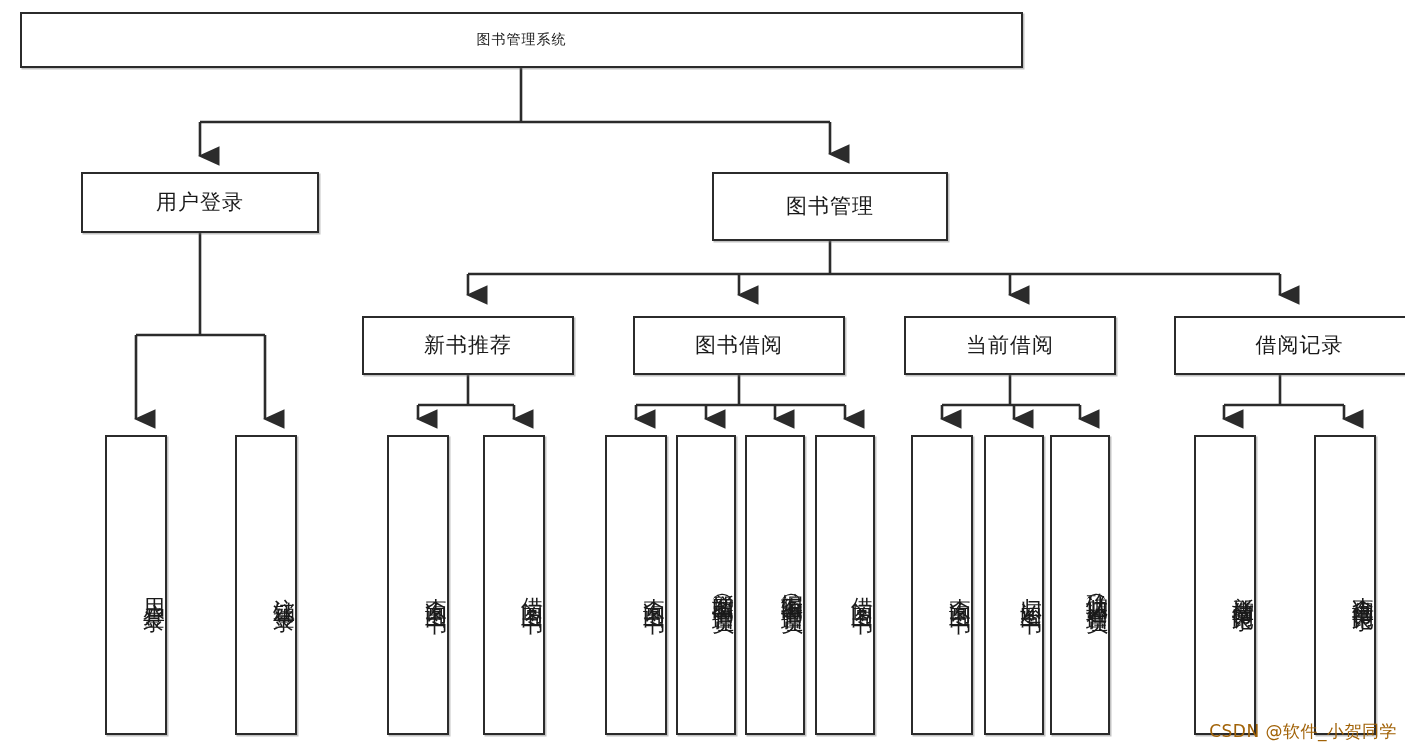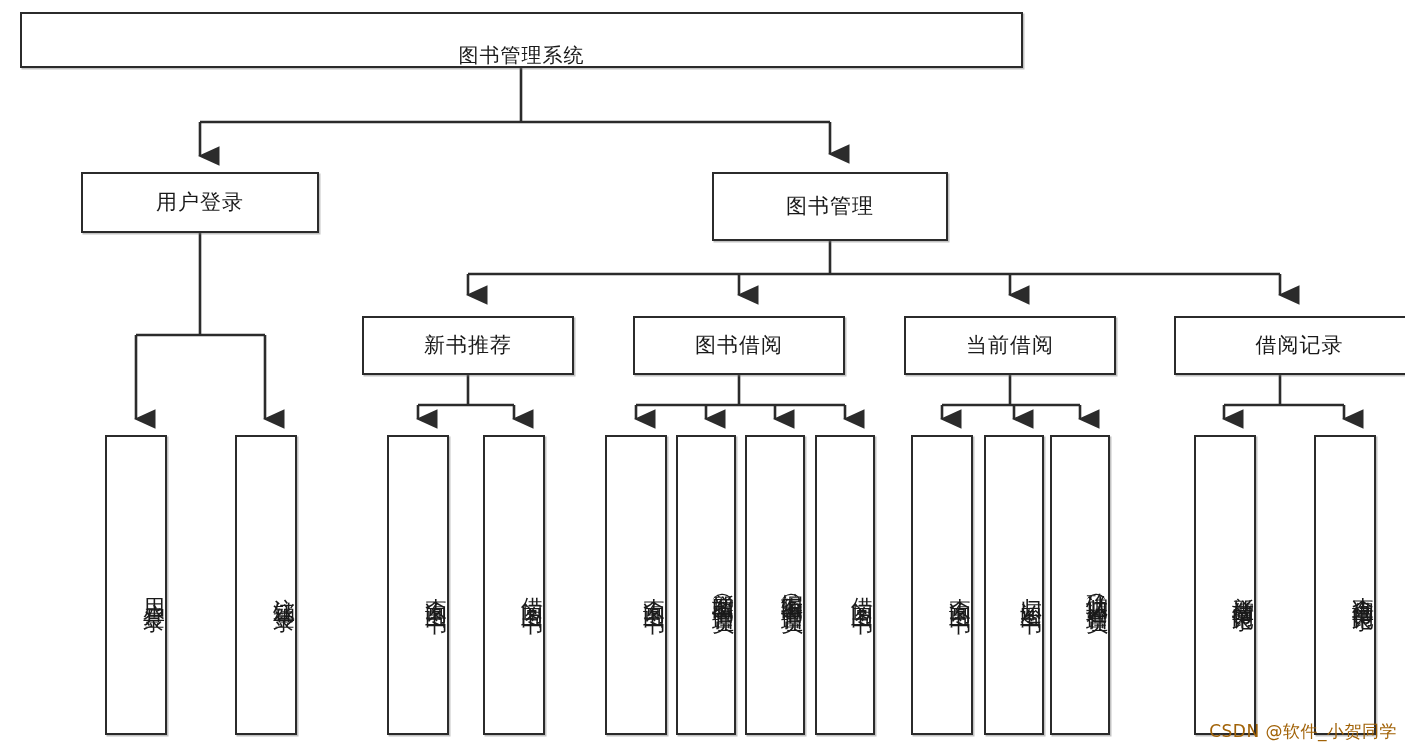--- a/index.html
+++ b/index.html
@@ -28,21 +28,21 @@
     align-items:center;
     justify-content:center;
     color:#1a1a1a;
     box-shadow:1.5px 1.5px 0 rgba(120,120,120,0.45);
   }
   .node.horiz{
     font-size:21px;
     letter-spacing:1px;
     line-height:1.1;
   }
-  .node.root{ font-size:20px;align-items:flex-end; }
+  .node.root{ font-size:14px; }
   .node.vert{
     writing-mode:vertical-rl;
     text-orientation:upright;
     align-items:flex-start;
     justify-content:center;
     padding-top:10px;
     font-size:22px;
     letter-spacing:5px;
     line-height:1.0;
   }

